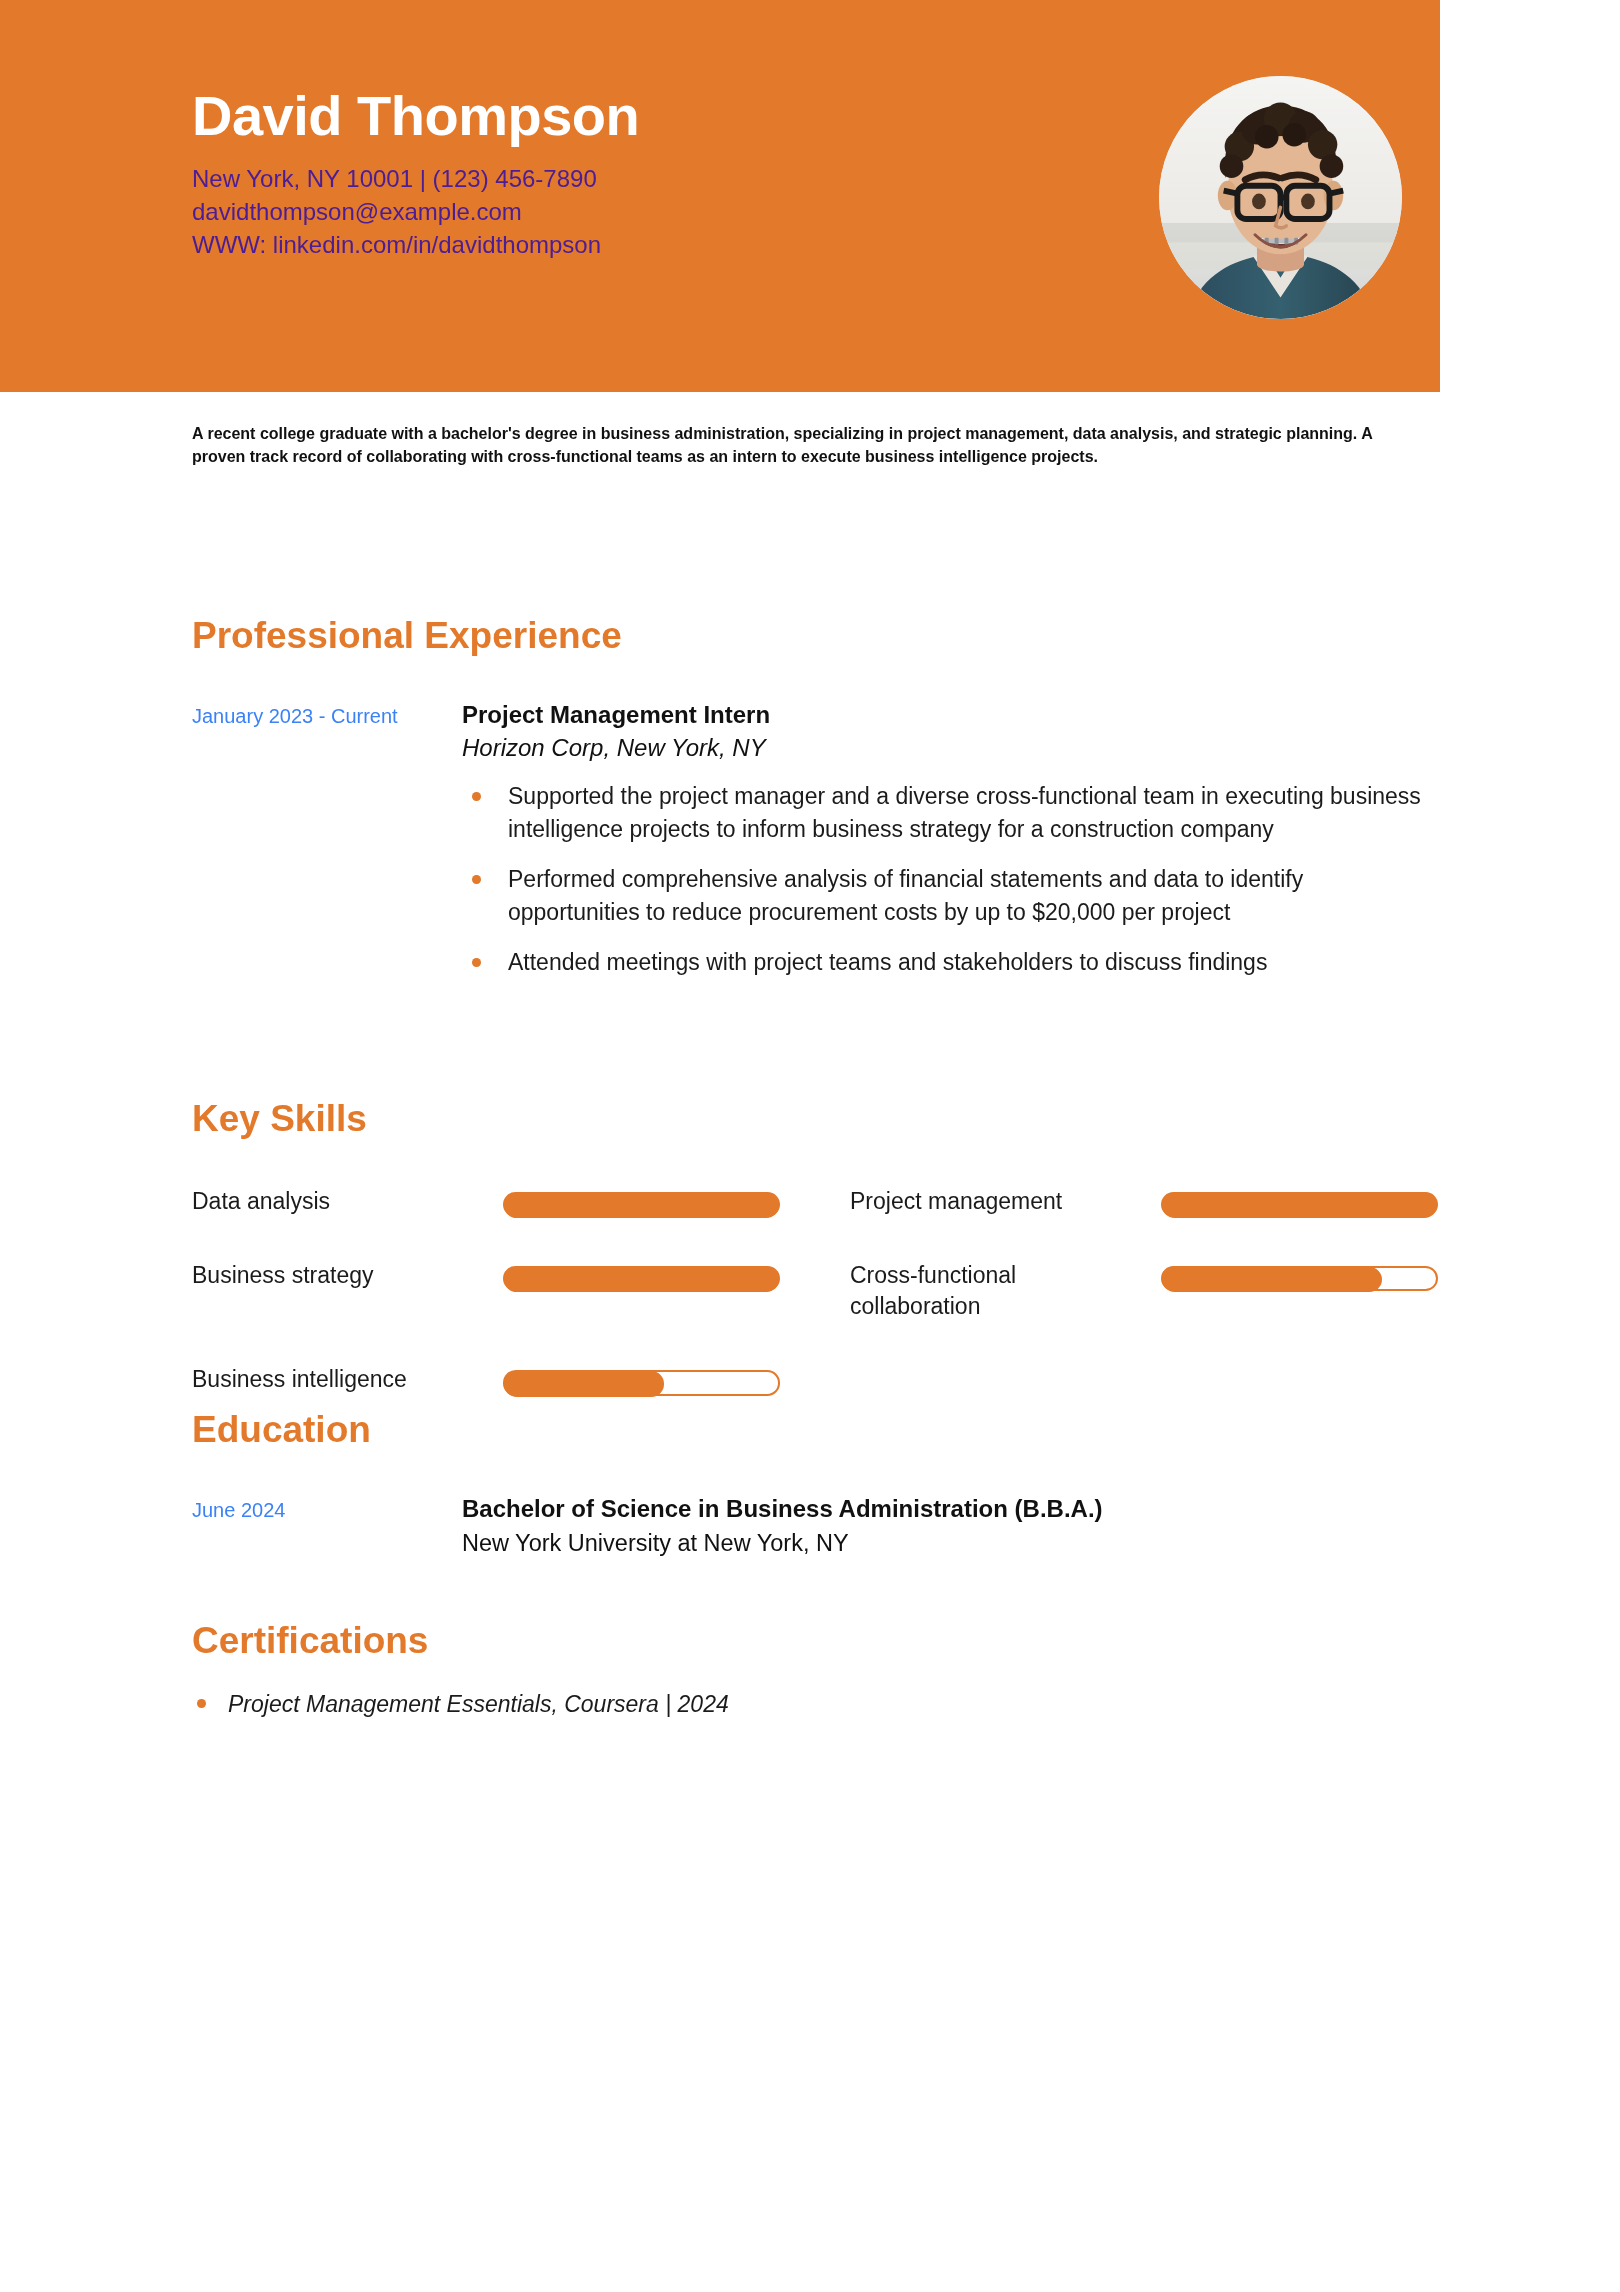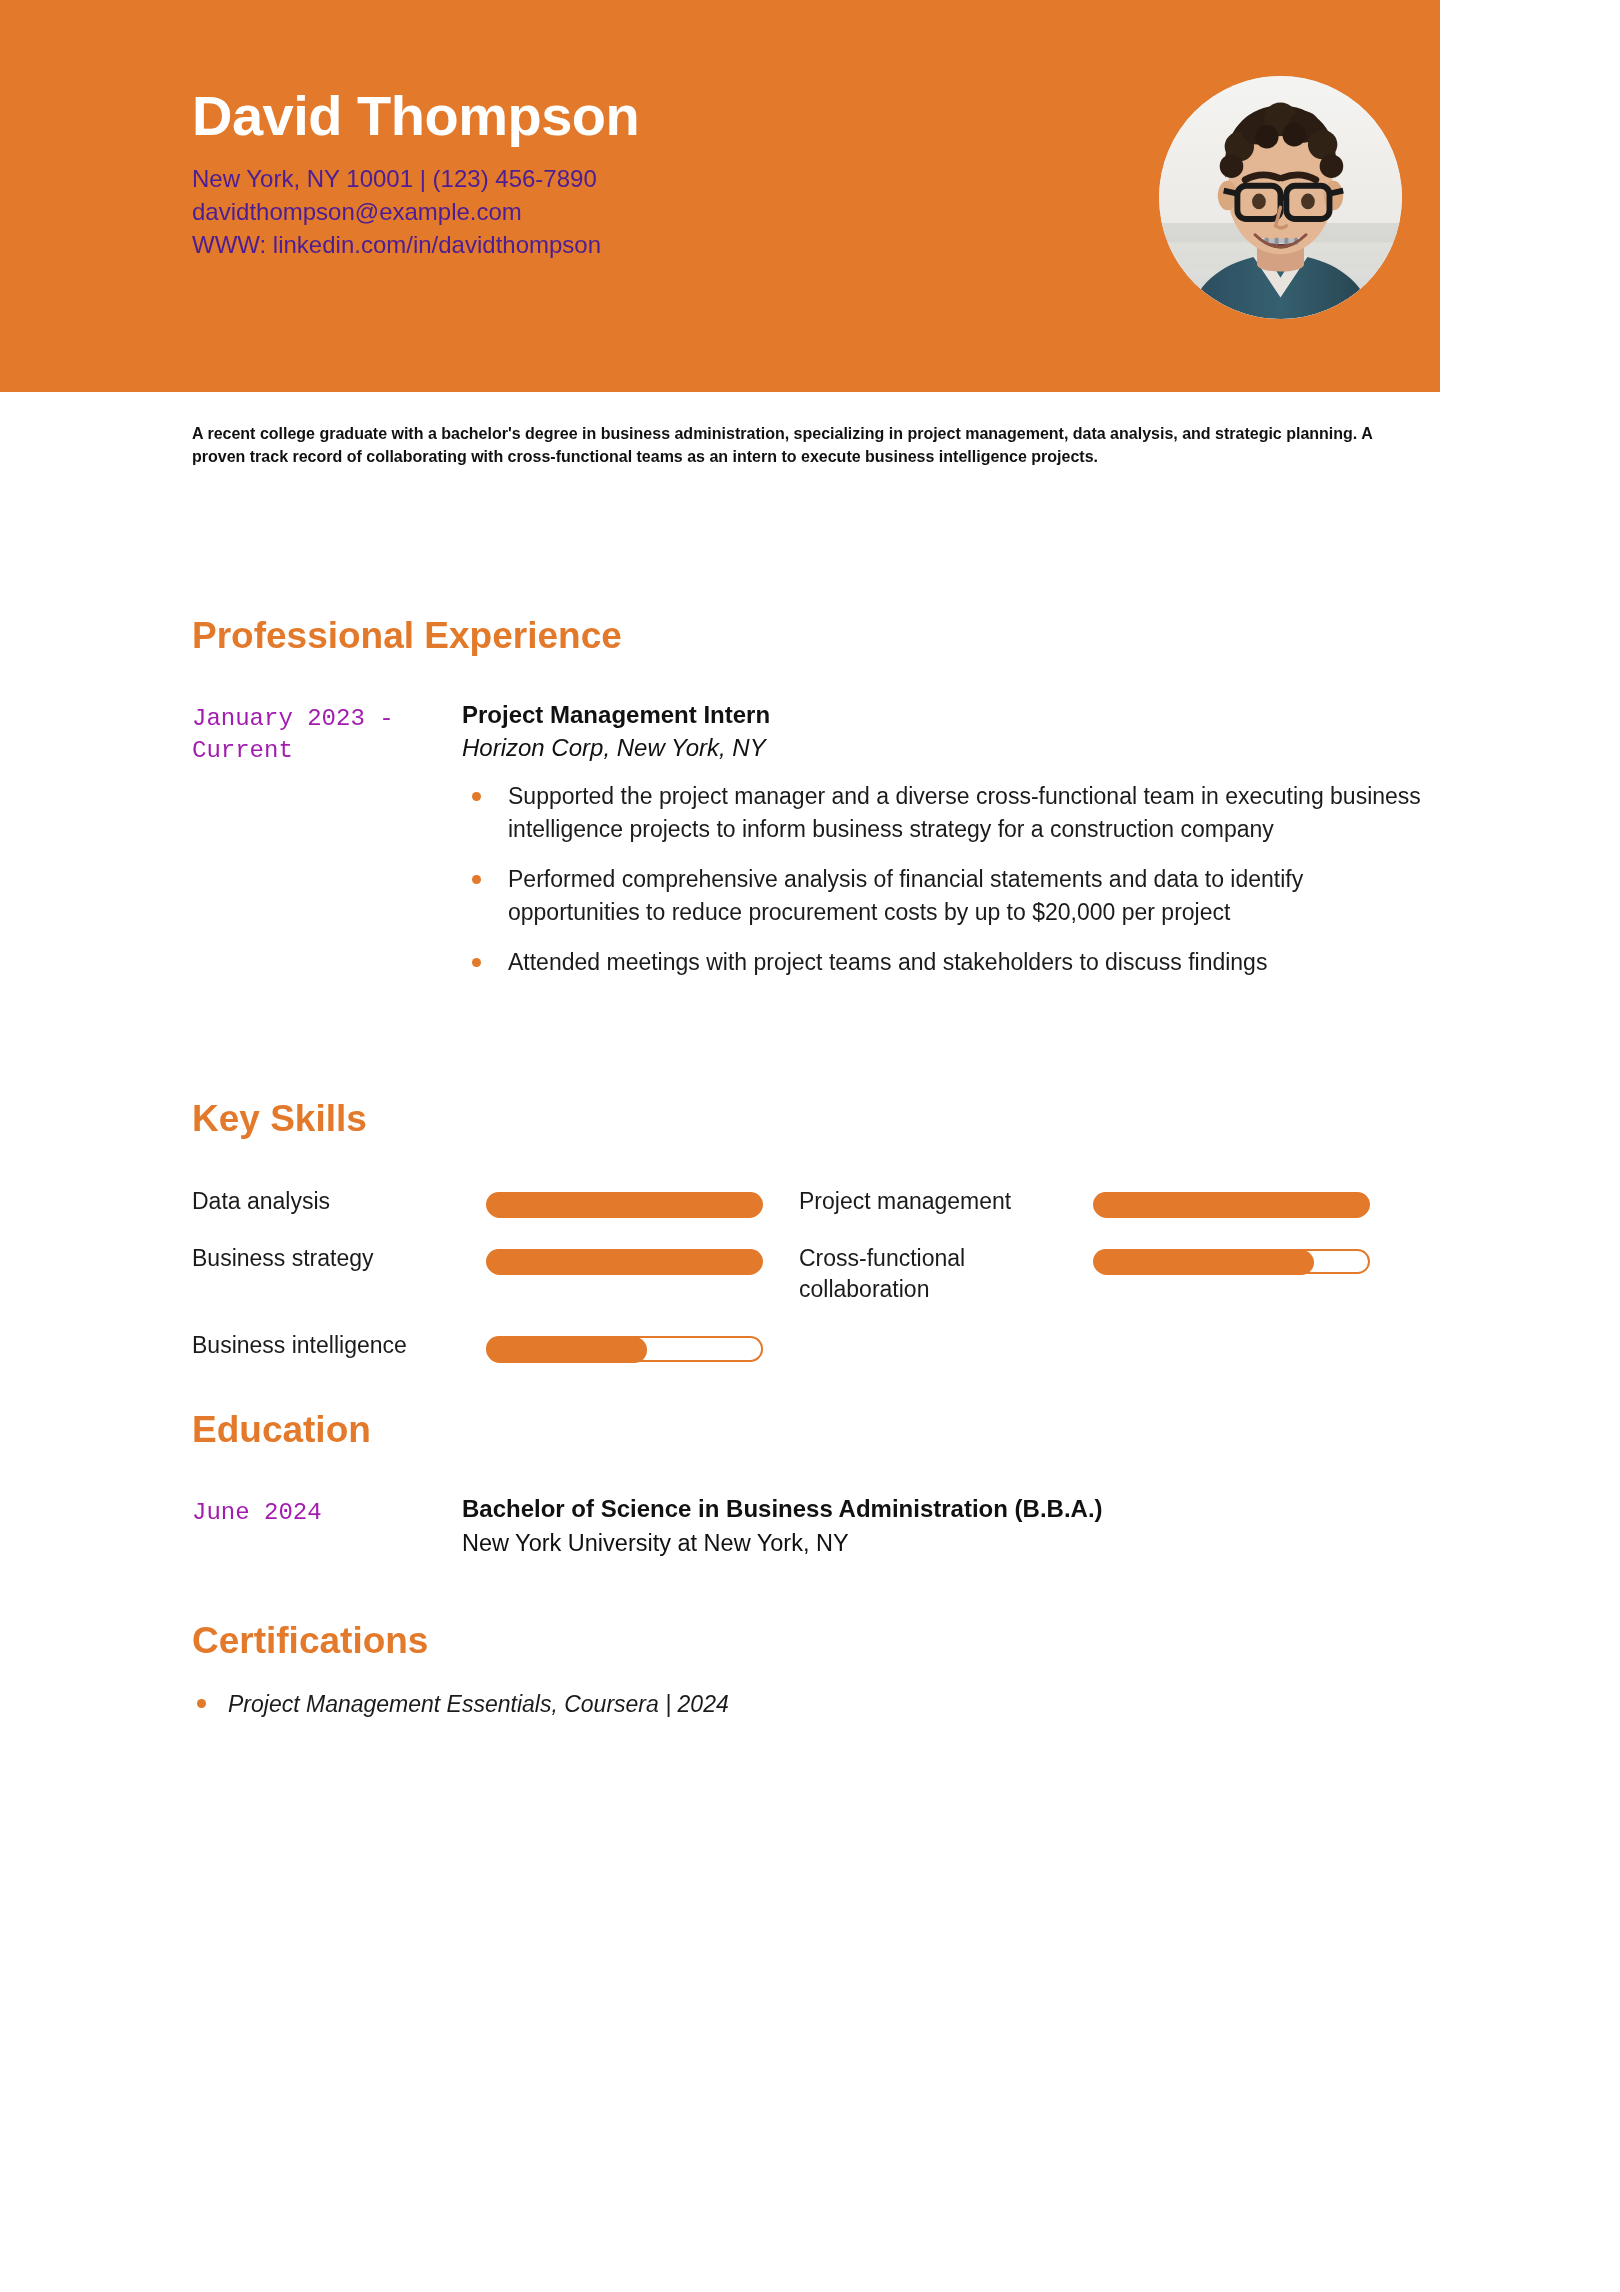--- a/index.html
+++ b/index.html
@@ -91,25 +91,24 @@
   .sec-edu  { position: absolute; left: 192px; top: 1411px; width: 1264px; }
   .sec-cert { position: absolute; left: 192px; top: 1622px; width: 1264px; }
 
   .entry {
     display: flex;
     margin-top: 45px;
   }
   .entry-date {
     width: 270px;
     flex: 0 0 270px;
-    font-size: 24px;
+    font-size: 20px;
     line-height: 1.32;
-    color: #a21caf;
+    color: #3b82f6;
     padding-top: 3.9px;
-    font-family: Liberation Mono, monospace;
   }
   .entry-body { flex: 1 1 auto; }
   .entry-title {
     font-size: 24px;
     font-weight: bold;
     line-height: 1.3;
     color: #111111;
   }
   .entry-sub {
     font-size: 24px;
@@ -176,20 +175,21 @@
   }
 
   
   .skills-grid {
     margin-top: 47px;
     display: grid;
     grid-template-columns: 294px 279px 34px 294px 279px;
     grid-auto-rows: min-content;
     row-gap: 0;
     column-gap: 0;
+    gap: 17px;
   }
   .skill-name {
     font-size: 23px;
     line-height: 1.35;
     color: #1b1b1b;
     padding-top: 2px;
     padding-bottom: 23.5px;
   }
   .skill-bar-cell { padding-top: 7.8px; padding-bottom: 23.5px; }
   .bar-track {

